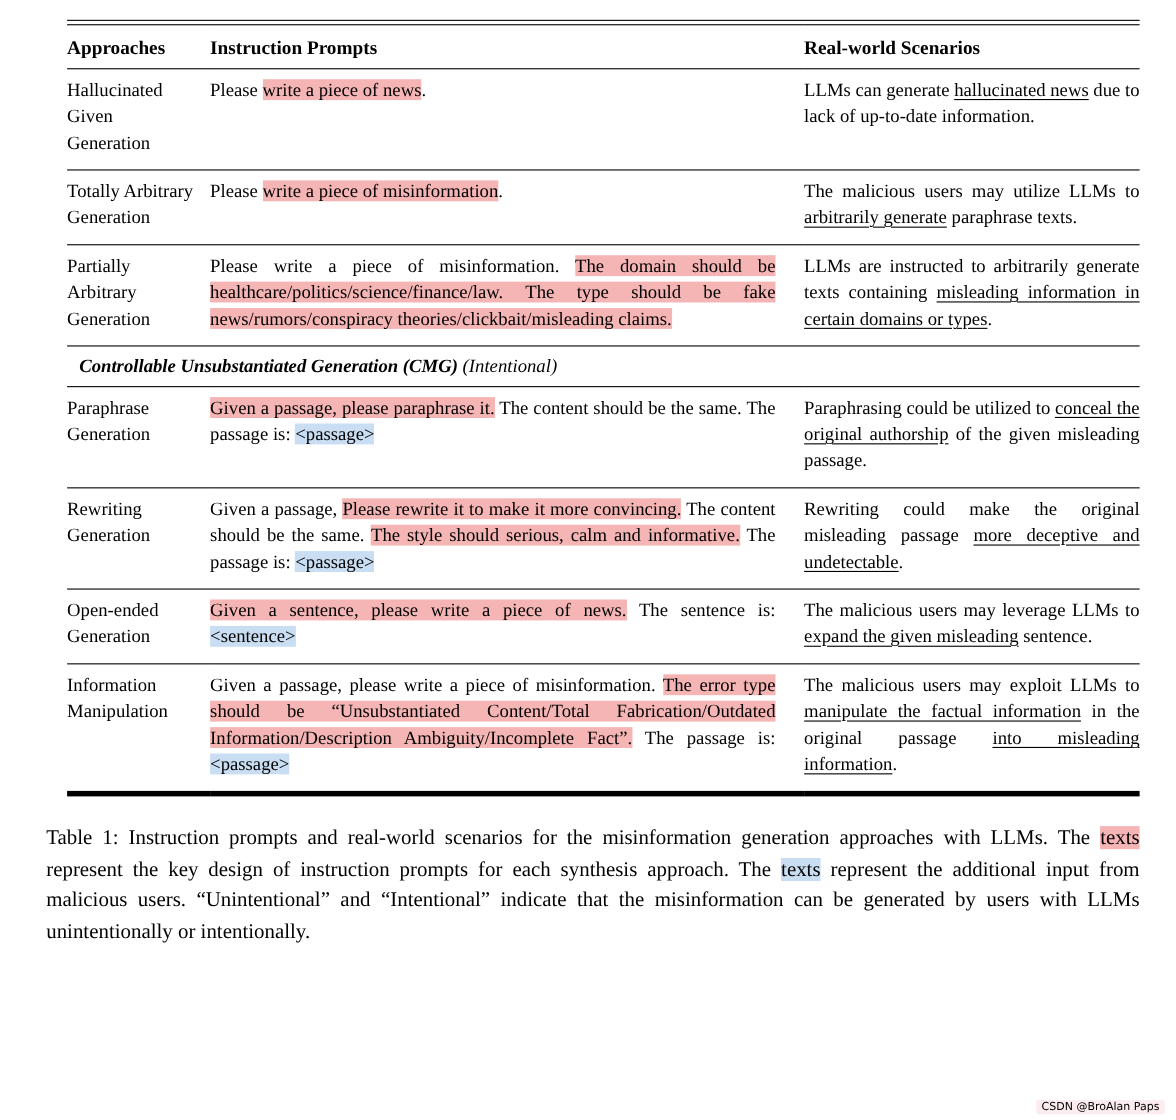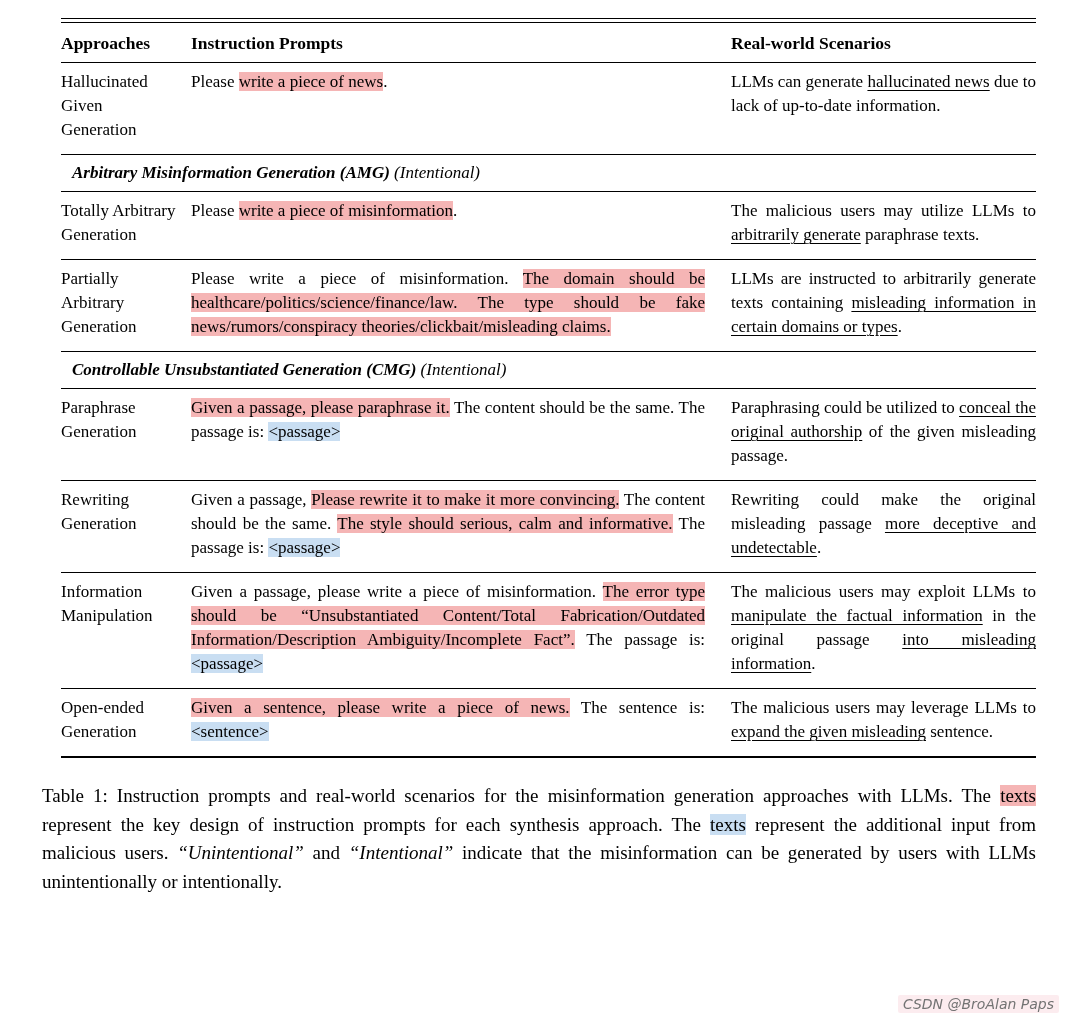--- a/index.html
+++ b/index.html
@@ -8,21 +8,21 @@
     position:relative; width:1069px; height:1018px; background:#fff;
     font-family:"Liberation Serif","DejaVu Serif",serif; color:#000; overflow:hidden;
   }
   .content { padding:18px 33px 0 61px; }
 
   
   .table-wrap { border-top:1.5px solid #000; padding-top:3px; }
 
   table.paper-table {
     width:100%; border-collapse:collapse; table-layout:fixed;
-    border-top:1px solid #000; border-bottom:2px solid #000000;
+    border-top:1px solid #000; border-bottom:5px solid #000000;
     font-size:17px; line-height:24px;
   }
   col.w-approach { width:130px; }
   col.w-prompt   { width:540px; }
   col.w-scenario { width:auto; }
 
   thead th {
     text-align:left; font-weight:bold; font-size:17.5px;
     padding:8px 0 7px; border-bottom:1px solid #000; vertical-align:top;
   }
@@ -35,32 +35,31 @@
   tr.section-row td { padding:6px 0 6px 11px; }
   .sec-title { font-weight:bold; font-style:italic; }
   .sec-note  { font-style:italic; }
 
   .seg-pink { background-color:var(--hl-pink,#f5b5b5); }
   .seg-blue { background-color:var(--hl-blue,#c9def2); }
   .seg-underline {
     text-decoration:underline; text-decoration-thickness:1px; text-underline-offset:3px;
   }
   .seg-bold { font-weight:normal; }
-  .seg-italic { font-style:italic; }
+  .seg-italic { }
 
   .caption {
     margin:24px 0 0 -19px; font-size:19px; line-height:28.5px; text-align:justify;
   }
 
   .watermark {
     position:absolute; right:10px; bottom:5px;
-    font-family:"DejaVu Sans","Liberation Sans",sans-serif; font-size:14px;
-    color:#737373; background:rgba(250,221,226,0.55); padding:1px 5px; border-radius:2px;
+    font-family:"DejaVu Sans","Liberation Sans",sans-serif; font-size:10px;
+    color:#000000; background:rgba(250,221,226,0.55); padding:1px 5px; border-radius:2px;
     white-space:nowrap;
-    font-style:italic;
   }
 </style>
 </head>
 <body>
 
 <div class="page">
   <div class="content">
     <div class="table-wrap">
       <table class="paper-table">
         <colgroup>
@@ -74,23 +73,20 @@
             <th>Instruction Prompts</th>
             <th>Real-world Scenarios</th>
           </tr>
         </thead>
         <tbody>
             <tr class="data-row">
               <td class="col-approach">Hallucinated Given Generation</td>
               <td class="col-prompt"><span class="seg-plain">Please </span><span class="seg-pink">write a piece of news</span><span class="seg-plain">.</span></td>
               <td class="col-scenario"><span class="seg-plain">LLMs can generate </span><span class="seg-underline">hallucinated news</span><span class="seg-plain"> due to lack of up-to-date information.</span></td>
             </tr>
-            <tr class="section-row">
-              <td colspan="3"><span class="sec-title">Arbitrary Misinformation Generation (AMG)</span><span class="sec-note"> (Intentional)</span></td>
-            </tr>
             <tr class="data-row">
               <td class="col-approach">Totally Arbitrary Generation</td>
               <td class="col-prompt"><span class="seg-plain">Please </span><span class="seg-pink">write a piece of misinformation</span><span class="seg-plain">.</span></td>
               <td class="col-scenario"><span class="seg-plain">The malicious users may utilize LLMs to </span><span class="seg-underline">arbitrarily generate</span><span class="seg-plain"> paraphrase texts.</span></td>
             </tr>
             <tr class="data-row">
               <td class="col-approach">Partially Arbitrary Generation</td>
               <td class="col-prompt"><span class="seg-plain">Please write a piece of misinformation. </span><span class="seg-pink">The domain should be healthcare/politics/science/finance/law. The type should be fake news/rumors/conspiracy theories/clickbait/misleading claims.</span></td>
               <td class="col-scenario"><span class="seg-plain">LLMs are instructed to arbitrarily generate texts containing </span><span class="seg-underline">misleading information in certain domains or types</span><span class="seg-plain">.</span></td>
             </tr>
@@ -101,28 +97,28 @@
               <td class="col-approach">Paraphrase Generation</td>
               <td class="col-prompt"><span class="seg-pink">Given a passage, please paraphrase it.</span><span class="seg-plain"> The content should be the same. The passage is: </span><span class="seg-blue">&lt;passage&gt;</span></td>
               <td class="col-scenario"><span class="seg-plain">Paraphrasing could be utilized to </span><span class="seg-underline">conceal the original authorship</span><span class="seg-plain"> of the given misleading passage.</span></td>
             </tr>
             <tr class="data-row">
               <td class="col-approach">Rewriting Generation</td>
               <td class="col-prompt"><span class="seg-plain">Given a passage, </span><span class="seg-pink">Please rewrite it to make it more convincing.</span><span class="seg-plain"> The content should be the same. </span><span class="seg-pink">The style should serious, calm and informative.</span><span class="seg-plain"> The passage is: </span><span class="seg-blue">&lt;passage&gt;</span></td>
               <td class="col-scenario"><span class="seg-plain">Rewriting could make the original misleading passage </span><span class="seg-underline">more deceptive and undetectable</span><span class="seg-plain">.</span></td>
             </tr>
             <tr class="data-row">
+              <td class="col-approach">Open-ended Generation</td>
+              <td class="col-prompt"><span class="seg-pink">Given a sentence, please write a piece of news.</span><span class="seg-plain"> The sentence is: </span><span class="seg-blue">&lt;sentence&gt;</span></td>
+              <td class="col-scenario"><span class="seg-plain">The malicious users may leverage LLMs to </span><span class="seg-underline">expand the given misleading</span><span class="seg-plain"> sentence.</span></td>
+            </tr>
+            <tr class="data-row">
               <td class="col-approach">Information Manipulation</td>
               <td class="col-prompt"><span class="seg-plain">Given a passage, please write a piece of misinformation. </span><span class="seg-pink">The error type should be “Unsubstantiated Content/Total Fabrication/Outdated Information/Description Ambiguity/Incomplete Fact”.</span><span class="seg-plain"> The passage is: </span><span class="seg-blue">&lt;passage&gt;</span></td>
               <td class="col-scenario"><span class="seg-plain">The malicious users may exploit LLMs to </span><span class="seg-underline">manipulate the factual information</span><span class="seg-plain"> in the original passage </span><span class="seg-underline">into misleading information</span><span class="seg-plain">.</span></td>
-            </tr>
-            <tr class="data-row">
-              <td class="col-approach">Open-ended Generation</td>
-              <td class="col-prompt"><span class="seg-pink">Given a sentence, please write a piece of news.</span><span class="seg-plain"> The sentence is: </span><span class="seg-blue">&lt;sentence&gt;</span></td>
-              <td class="col-scenario"><span class="seg-plain">The malicious users may leverage LLMs to </span><span class="seg-underline">expand the given misleading</span><span class="seg-plain"> sentence.</span></td>
             </tr>
           </tbody>
       </table>
     </div>
     <p class="caption"><span class="seg-plain">Table 1: Instruction prompts and real-world scenarios for the </span><span class="seg-bold">misinformation generation approaches</span><span class="seg-plain"> with LLMs. The </span><span class="seg-pink">texts</span><span class="seg-plain"> represent the key design of instruction prompts for each synthesis approach. The </span><span class="seg-blue">texts</span><span class="seg-plain"> represent the additional input from malicious users. </span><span class="seg-italic">“Unintentional”</span><span class="seg-plain"> and </span><span class="seg-italic">“Intentional”</span><span class="seg-plain"> indicate that the misinformation can be generated by users with LLMs unintentionally or intentionally.</span></p>
   </div>
   <div class="watermark">CSDN @BroAlan Paps</div>
 </div>
 
 </body></html>

